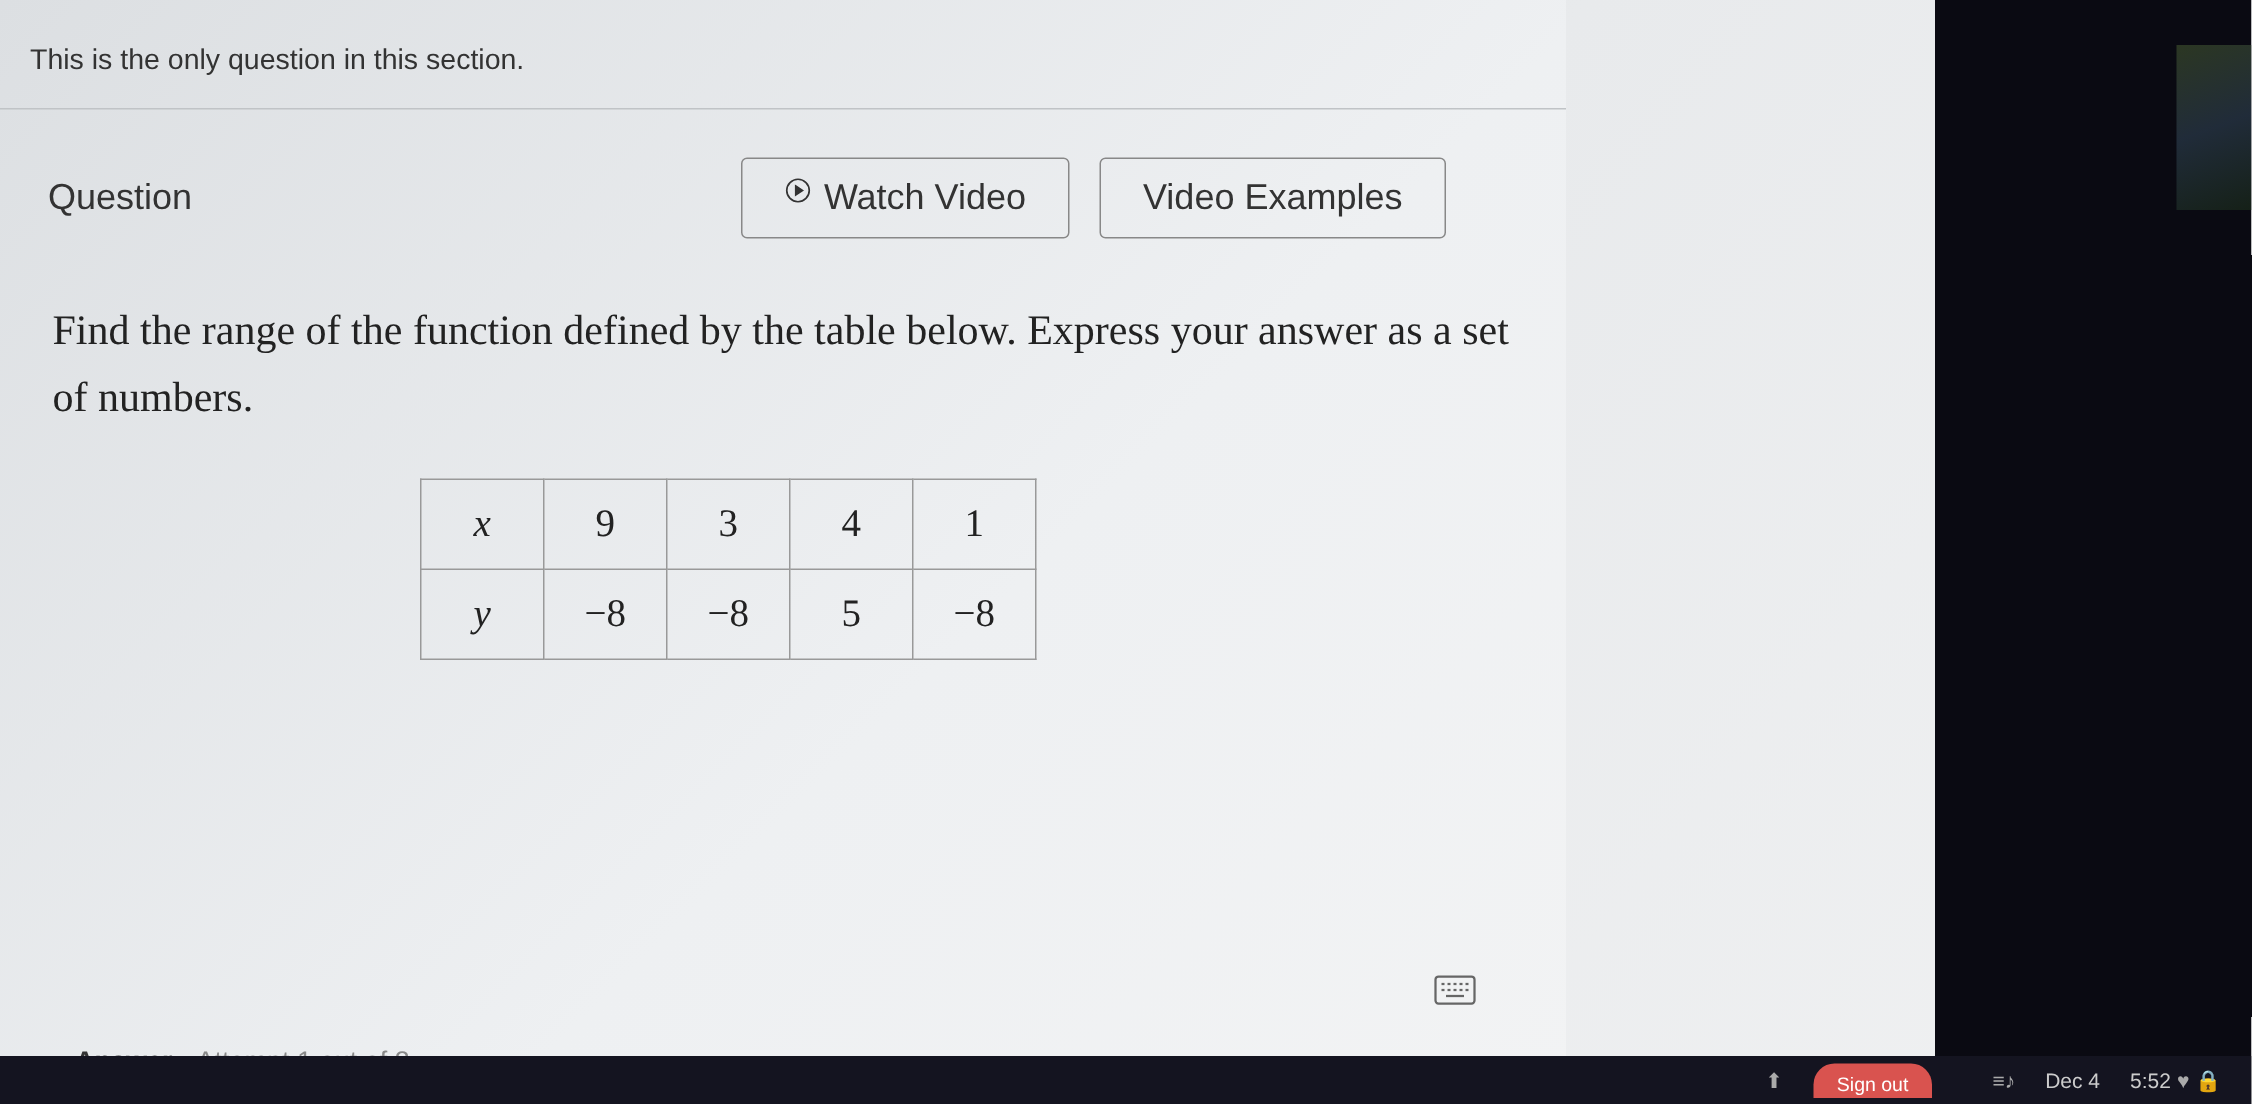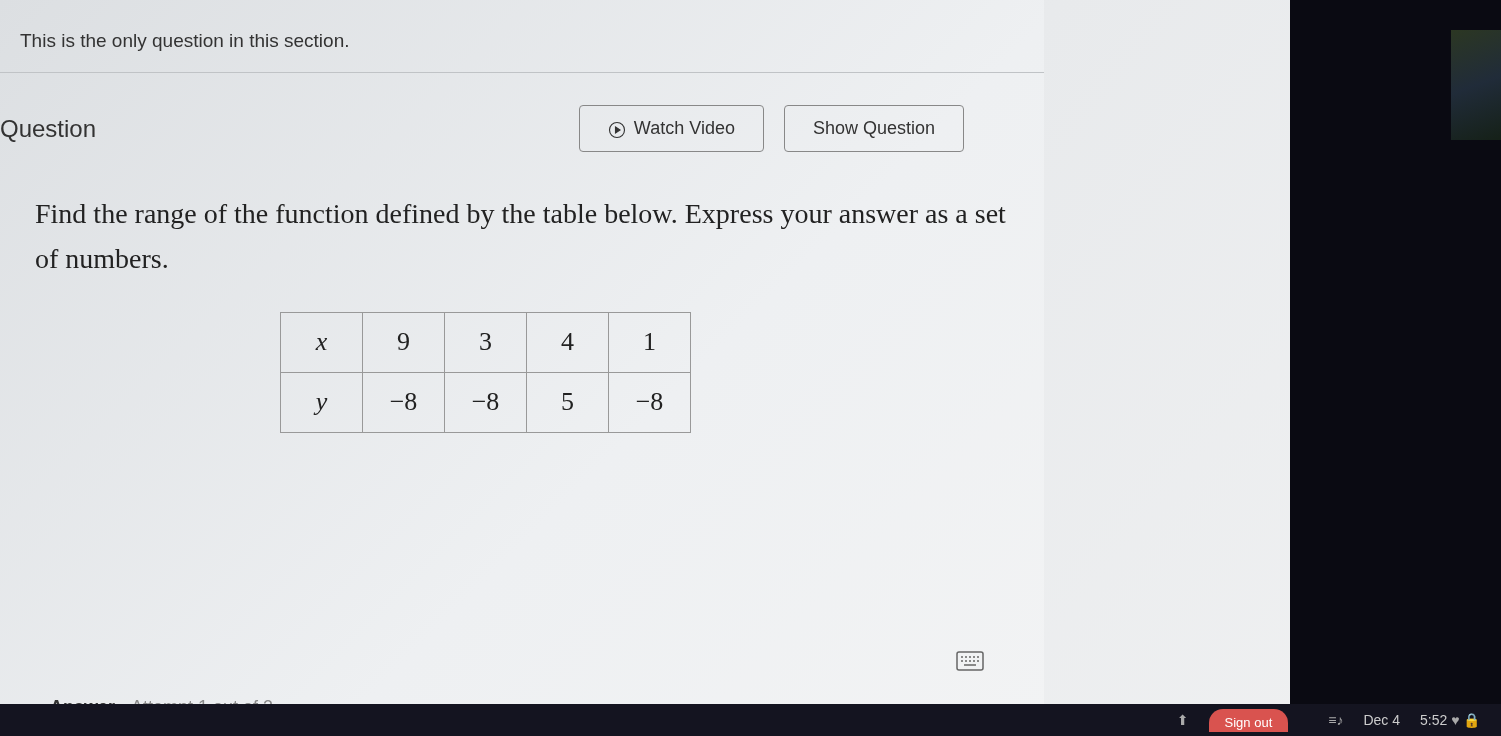--- a/index.html
+++ b/index.html
@@ -27,37 +27,38 @@
 .question-row {
   display: flex;
   justify-content: space-between;
   align-items: center;
   padding: 32px 20px 0 0;
 }
 .question-label {
   font-family: 'Helvetica Neue', Arial, sans-serif;
   font-size: 24px;
   color: #333;
+  padding-left: 32px;
 }
 .button-group {
   display: flex;
   gap: 20px;
   margin-right: 60px;
 }
 .outline-btn {
   border: 1px solid #888;
   background: transparent;
   padding: 12px 28px;
-  font-size: 18px;
+  font-size: 24px;
   color: #333;
   border-radius: 4px;
   cursor: pointer;
   font-family: 'Helvetica Neue', Arial, sans-serif;
   display: flex;
-  align-items: flex-end;
+  align-items: flex-start;
   gap: 8px;
 }
 .play-icon-svg { width: 18px; height: 18px; }
 .prompt {
   padding: 40px 20px 0 0;
   font-size: 28px;
   color: #222;
   line-height: 1.6;
   font-family: Georgia, 'Times New Roman', serif;
   margin-left: 35px;
@@ -153,21 +154,21 @@
     <div class="question-label">Question</div>
     <div class="button-group">
       <button class="outline-btn">
         <svg class="play-icon-svg" viewBox="0 0 24 24" fill="none" stroke="#333" stroke-width="1.5">
           <circle cx="12" cy="12" r="10"></circle>
           <polygon points="10,8 16,12 10,16" fill="#333"></polygon>
         </svg>
         <span>Watch Video</span>
       </button>
       <button class="outline-btn">
-        <span>Show Question</span>
+        <span>Video Examples</span>
       </button>
     </div>
   </div>
 
   <div class="prompt">Find the range of the function defined by the table below. Express your answer as a set of numbers.</div>
 
   <table class="data-table">
     <tbody>
         <tr>
       <td class="var">x</td>

